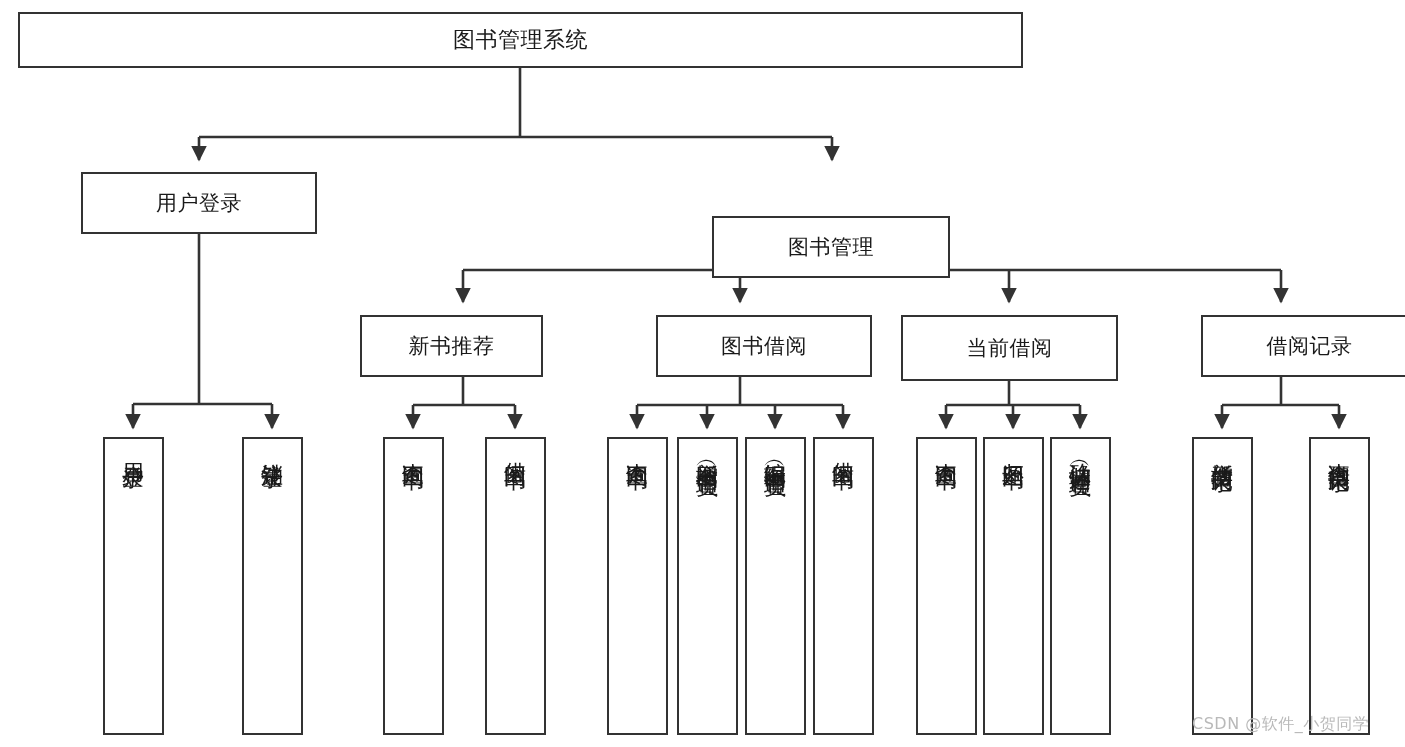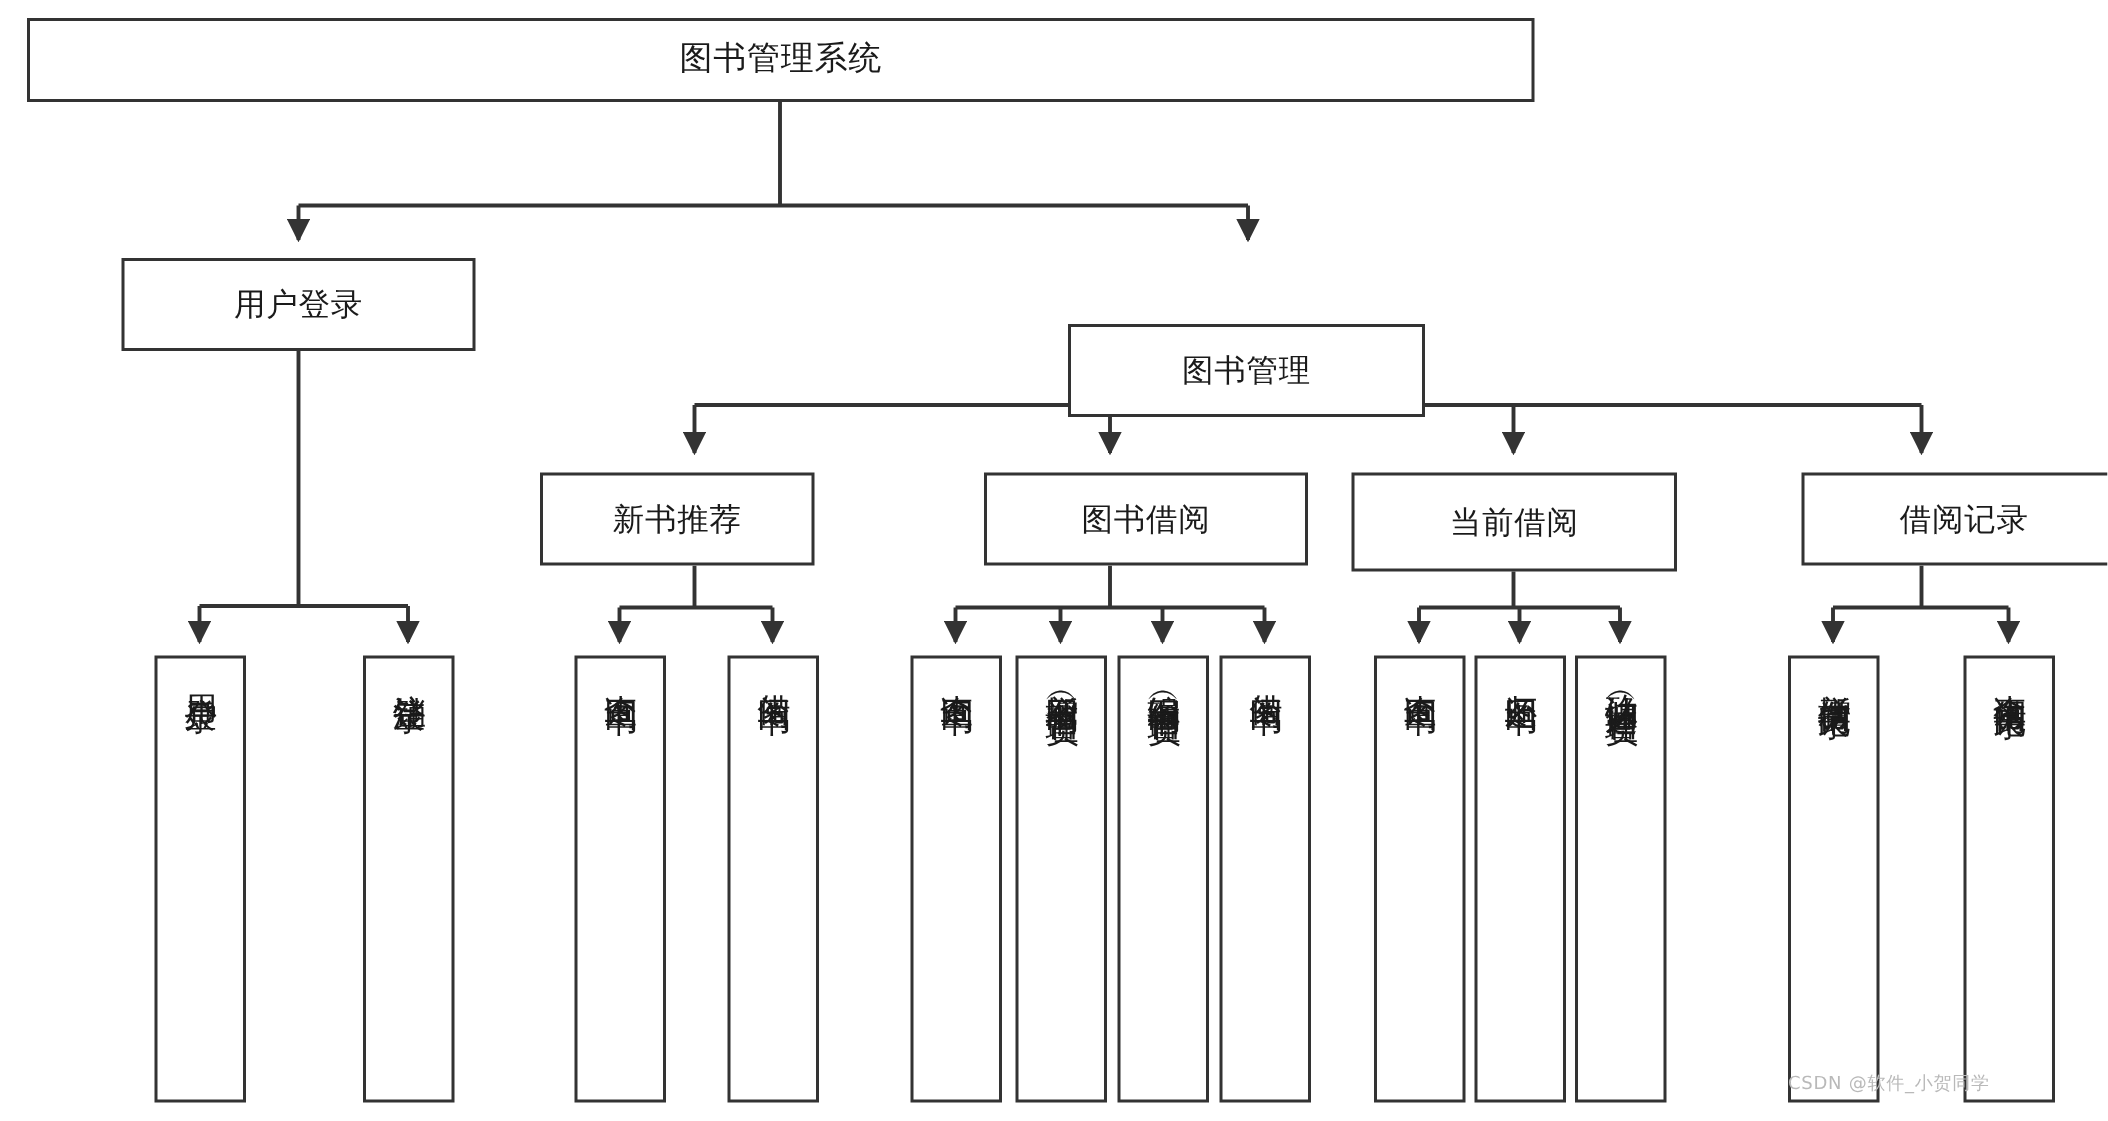--- a/index.html
+++ b/index.html
@@ -62,21 +62,21 @@
     text-orientation: upright;
     font-size: 22px;
     line-height: 1.05;
     letter-spacing: 2px;
     white-space: nowrap;
   }
   #watermark {
     position: absolute;
     left: 1192px;
     top: 714px;
-    font-size: 12px;
+    font-size: 16px;
     color: #b9b9b9;
     white-space: nowrap;
     z-index: 3;
     letter-spacing: 0.5px;
   }
 </style>
 </head>
 <body>
 
 <div id="diagram-root">

